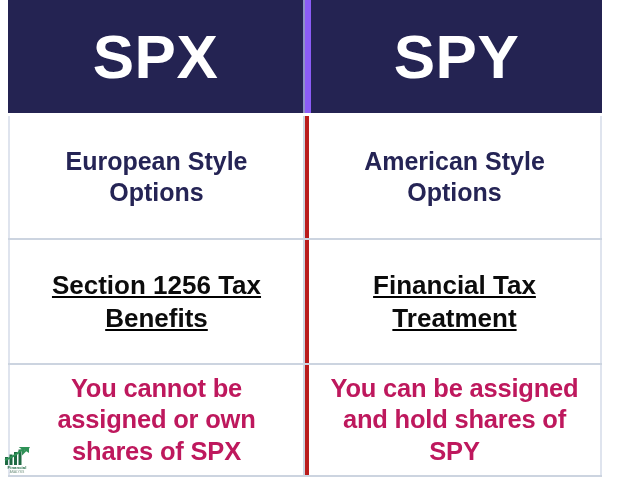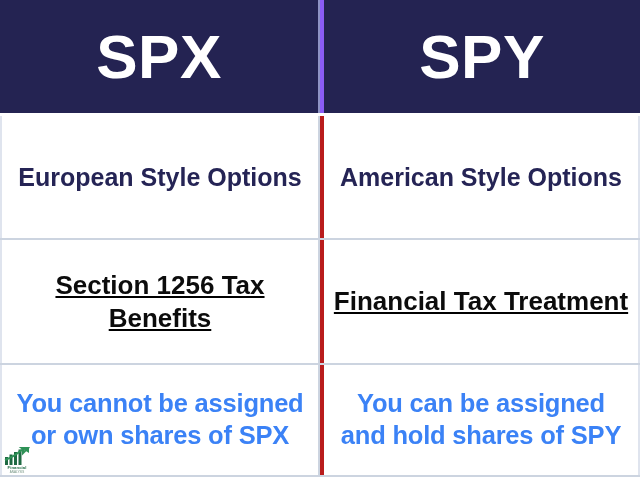--- a/index.html
+++ b/index.html
@@ -13,23 +13,23 @@
   #canvas {
     position: relative;
     width: 640px;
     height: 480px;
     background: #ffffff;
     overflow: hidden;
     box-sizing: border-box;
   }
   .comparison-table {
     position: absolute;
-    left: 0;
+    left: 8px;
     top: 0;
-    width: 640px;
+    width: 594px;
     height: 480px;
     display: flex;
     flex-direction: column;
     box-sizing: border-box;
   }
 
   
   .table-header {
     display: flex;
     height: 116px;
@@ -48,21 +48,21 @@
     font-weight: bold;
     letter-spacing: 0.5px;
     line-height: 1;
     box-sizing: border-box;
     background: #242352;
   }
   .header-cell.left {
     border-right: 2px solid #8e93c4;
   }
   .header-cell.right {
-    border-left: 4px solid #8b5cf6;
+    border-left: 6px solid #8b5cf6;
   }
 
   
   .table-body {
     flex: 1 1 auto;
     display: flex;
     flex-direction: column;
     box-sizing: border-box;
   }
   .table-row {
@@ -84,21 +84,21 @@
     box-sizing: border-box;
     padding: 0 8px;
     line-height: 1.24;
     font-weight: bold;
   }
   .body-cell.left  { border-right: 2px solid #ccd4e0; border-left: 2px solid #dfe4ee; }
   .body-cell.right { border-left: 4px solid #b91c1c; border-right: 2px solid #dfe4ee; }
 
   .navy-text  { color: #252455; font-size: 25px; }
   .black-text { color: #0c0c0c; font-size: 26px; }
-  .assign-text{ color: #3b82f6; font-size: 25.5px; letter-spacing: -0.2px; text-align: center; }
+  .assign-text{ color: #be185d; font-size: 25.5px; letter-spacing: -0.2px; text-align: center; }
 
   
   .watermark {
     position: absolute;
     left: 3px;
     top: 447px;
     width: 28px;
     height: 30px;
     display: flex;
     flex-direction: column;

